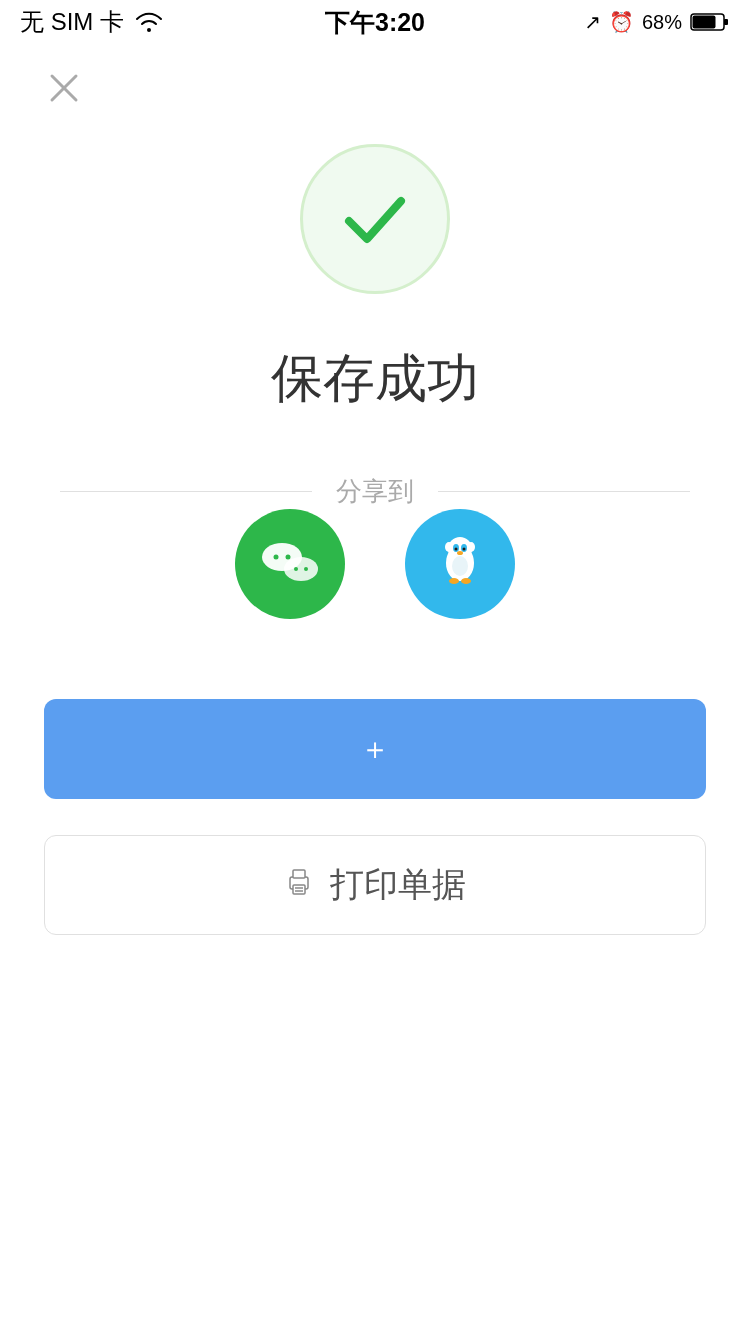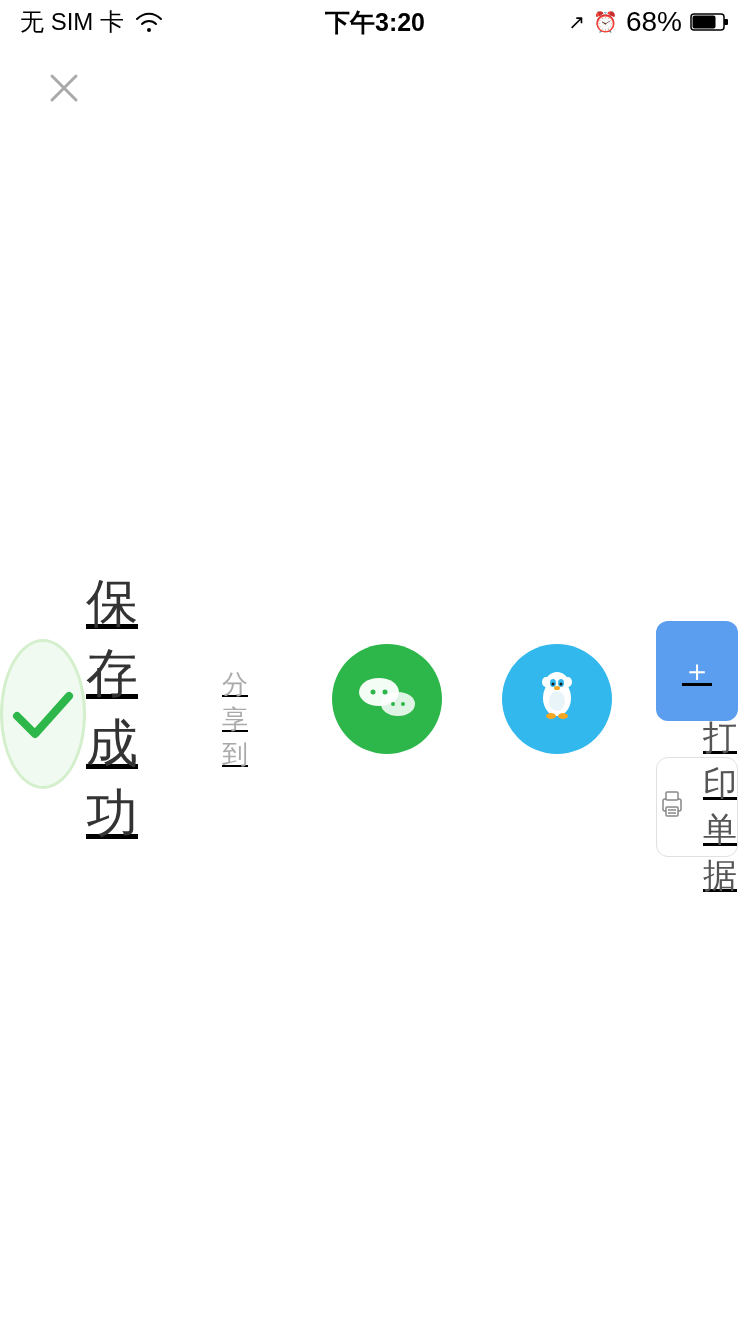--- a/index.html
+++ b/index.html
@@ -69,24 +69,23 @@
       cursor: pointer;
       color: #999;
       font-size: 36px;
       font-weight: 300;
     }
 
     
     .main-content {
       flex: 1;
       display: flex;
-      flex-direction: row;
+      flex-direction: column;
       align-items: center;
       padding-top: 100px;
-      text-decoration: underline;
     }
 
     
     .success-icon-wrap {
       width: 150px;
       height: 150px;
       border-radius: 50%;
       background: #f0faf0;
       border: 3px solid #d4efcc;
       display: flex;
@@ -106,21 +105,20 @@
       color: #333333;
       margin-bottom: 60px;
     }
 
     
     .share-divider {
       width: 100%;
       display: flex;
       align-items: center;
       padding: 0 60px;
-      margin-bottom: 40px;
     }
     .divider-line {
       flex: 1;
       height: 1px;
       background: #e0e0e0;
     }
     .divider-label {
       font-size: 26px;
       color: #aaaaaa;
       padding: 0 24px;
@@ -206,21 +204,21 @@
       <path d="M3 8c3.3-3.3 7.9-5.3 12-5.3s8.7 2 12 5.3" stroke="#000" stroke-width="2" stroke-linecap="round" fill="none"></path>
     </svg>
   </div>
   <div class="status-center">下午3:20</div>
   <div class="status-right">
 
     <span style="font-size:20px;">↗</span>
 
     <span style="font-size:20px;">⏰</span>
 
-    <span style="font-size:28px;">68%</span>
+    <span style="font-size:20px;">68%</span>
 
     <svg class="battery-svg" viewBox="0 0 40 22" xmlns="http://www.w3.org/2000/svg">
       <rect x="1" y="3" width="33" height="16" rx="3" ry="3" stroke="#000" stroke-width="1.5" fill="none"></rect>
       <rect x="34" y="8" width="4" height="6" rx="1" fill="#000"></rect>
       <rect x="2.5" y="4.5" width="23" height="13" rx="2" fill="#000"></rect>
     </svg>
   </div>
 </div>
 
 <div class="close-btn">

